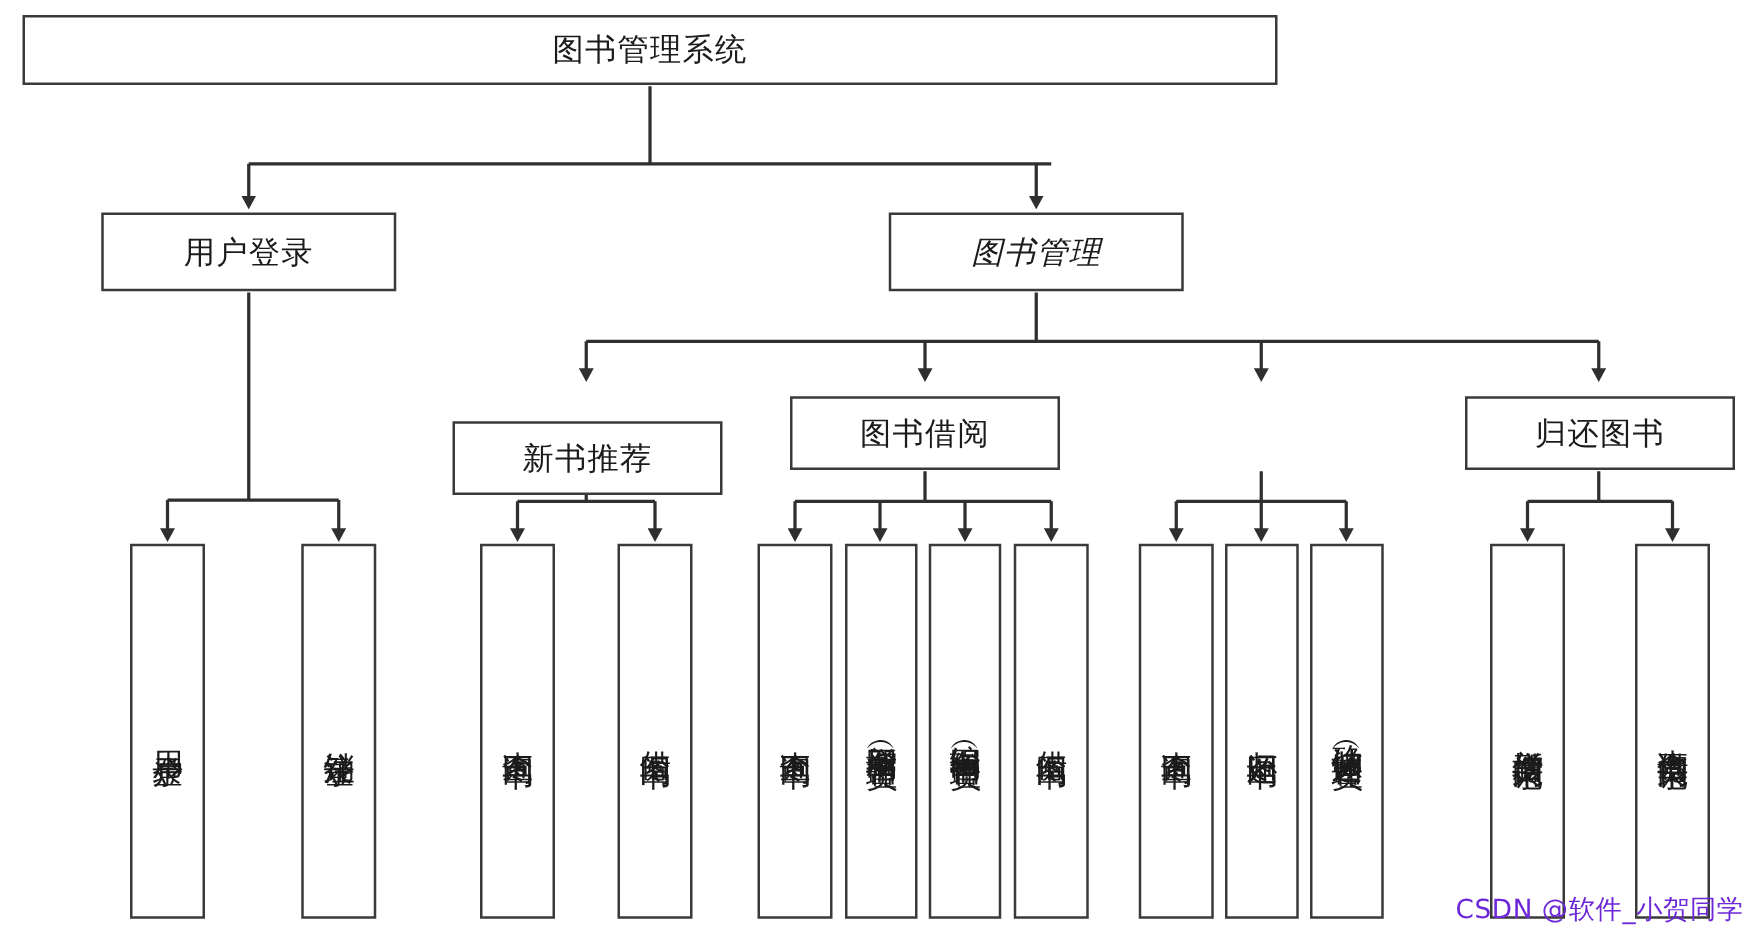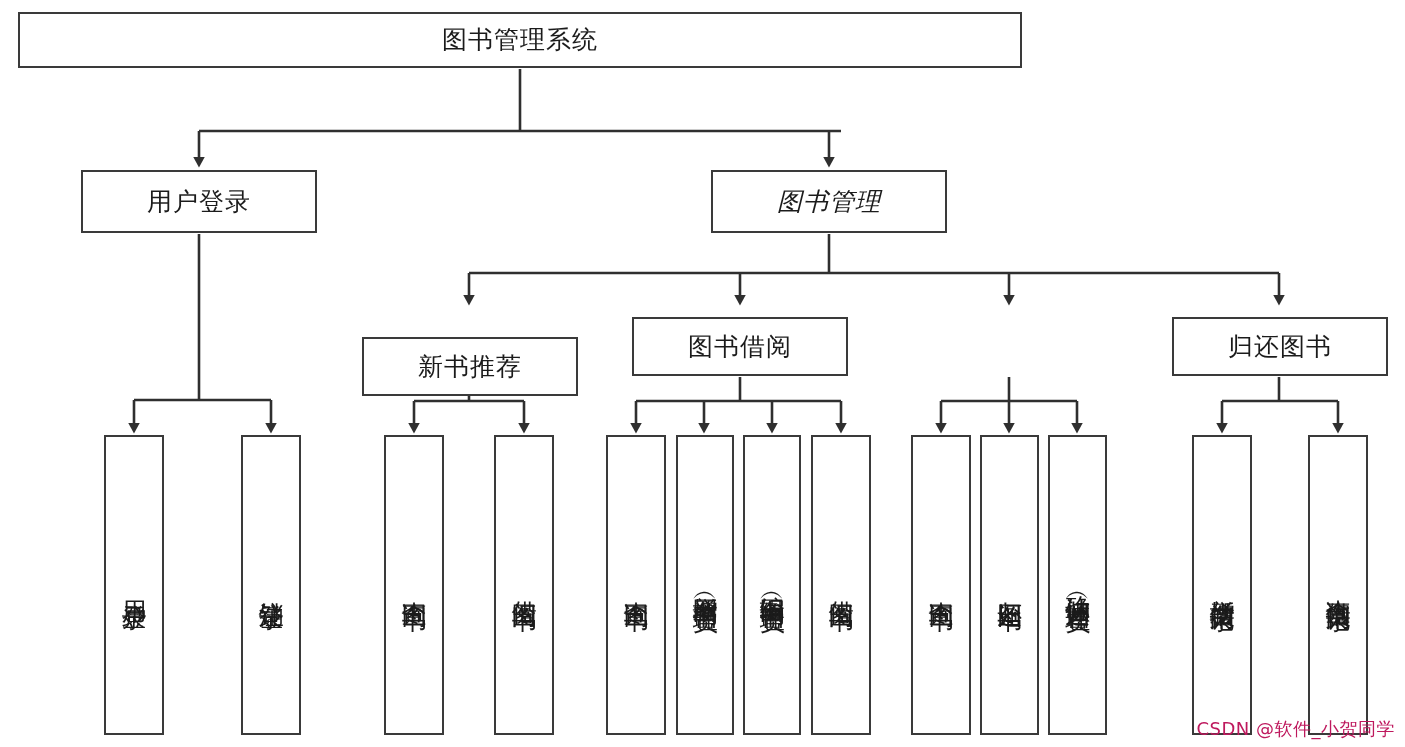--- a/index.html
+++ b/index.html
@@ -58,22 +58,22 @@
   .node-v .vtext {
     writing-mode: vertical-rl;
     text-orientation: upright;
     display: block;
     text-align: center;
   }
   #watermark {
     position: absolute;
     right: 10px;
     bottom: 6px;
-    font-size: 18px;
-    color: #be185d;
+    font-size: 21px;
+    color: #6d28d9;
     white-space: nowrap;
     letter-spacing: 0.5px;
   }
 </style>
 </head>
 <body>
 
 <div id="canvas">
 
   <svg id="edges" viewBox="0 0 1405 747" xmlns="http://www.w3.org/2000/svg">

